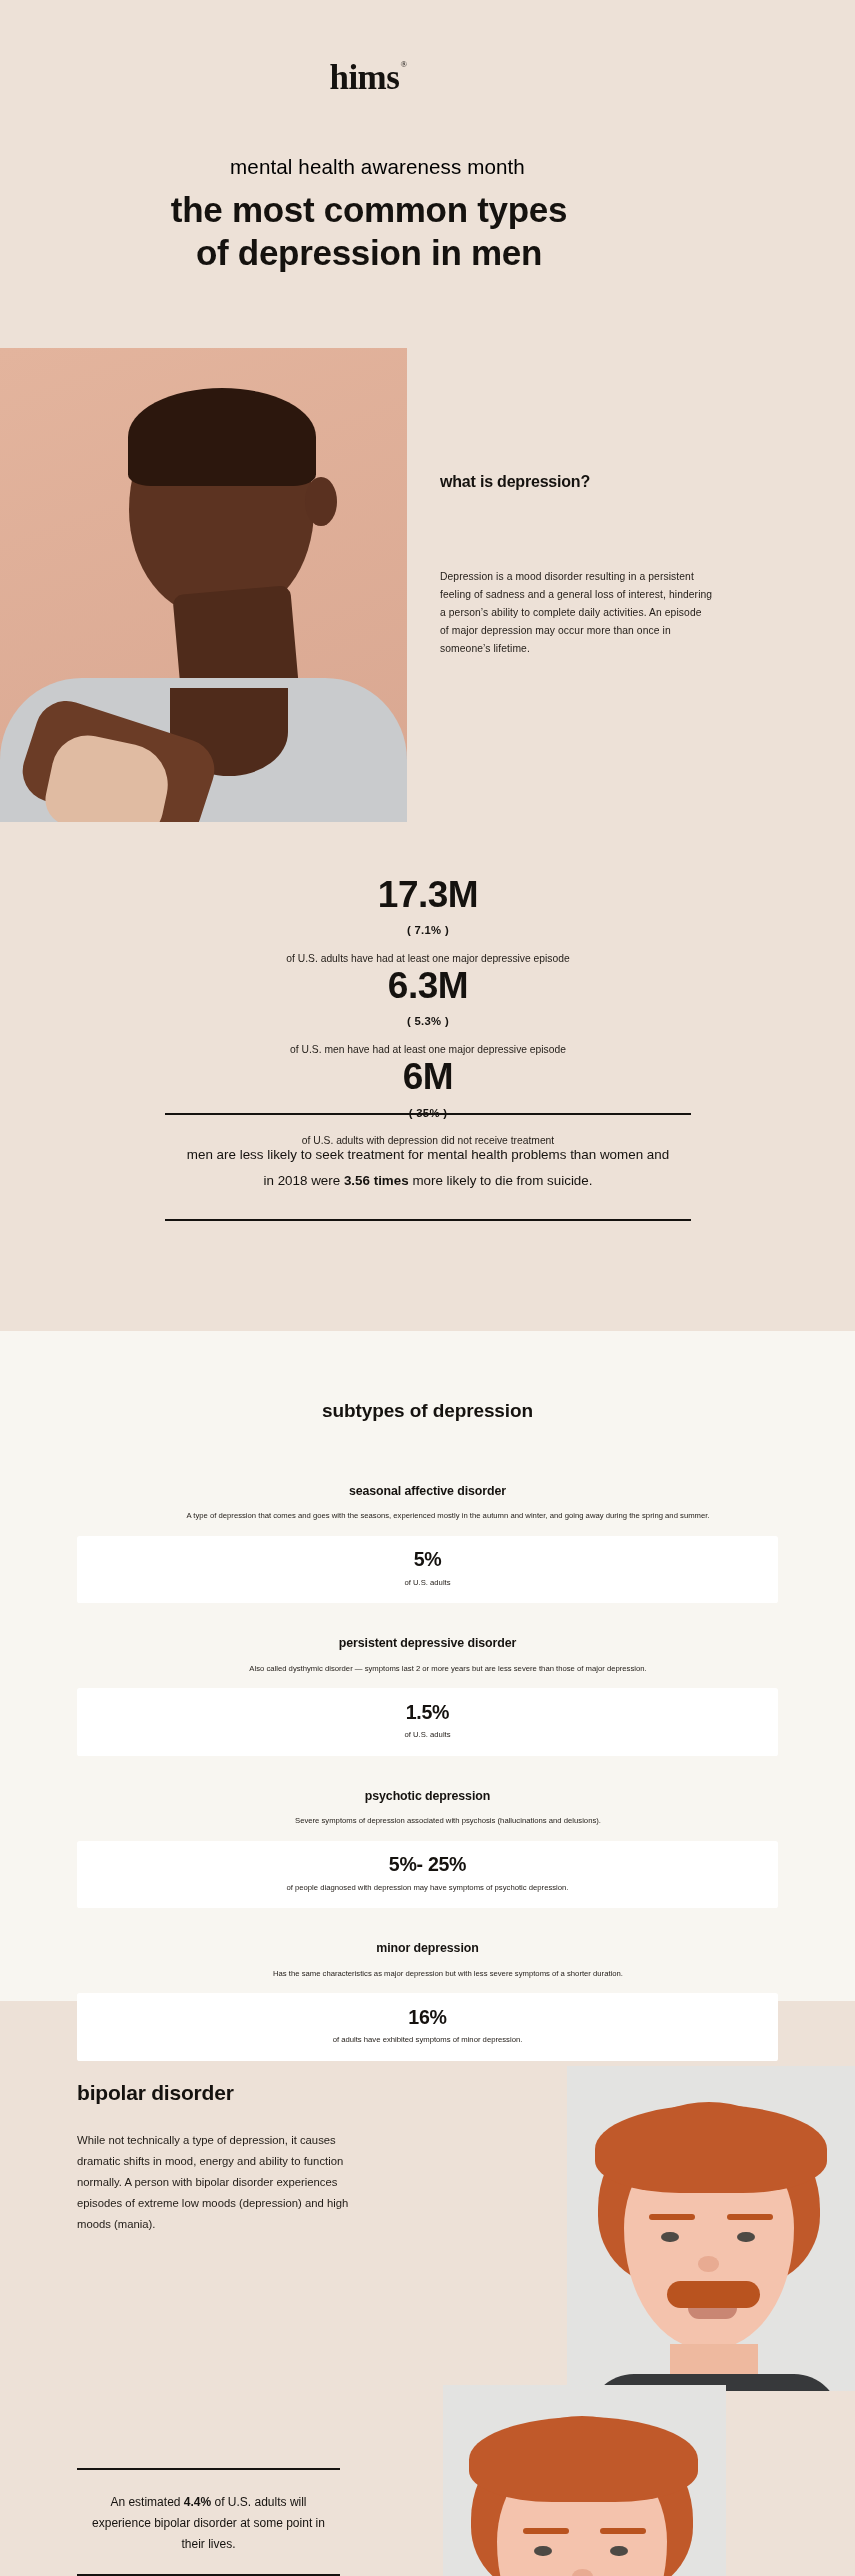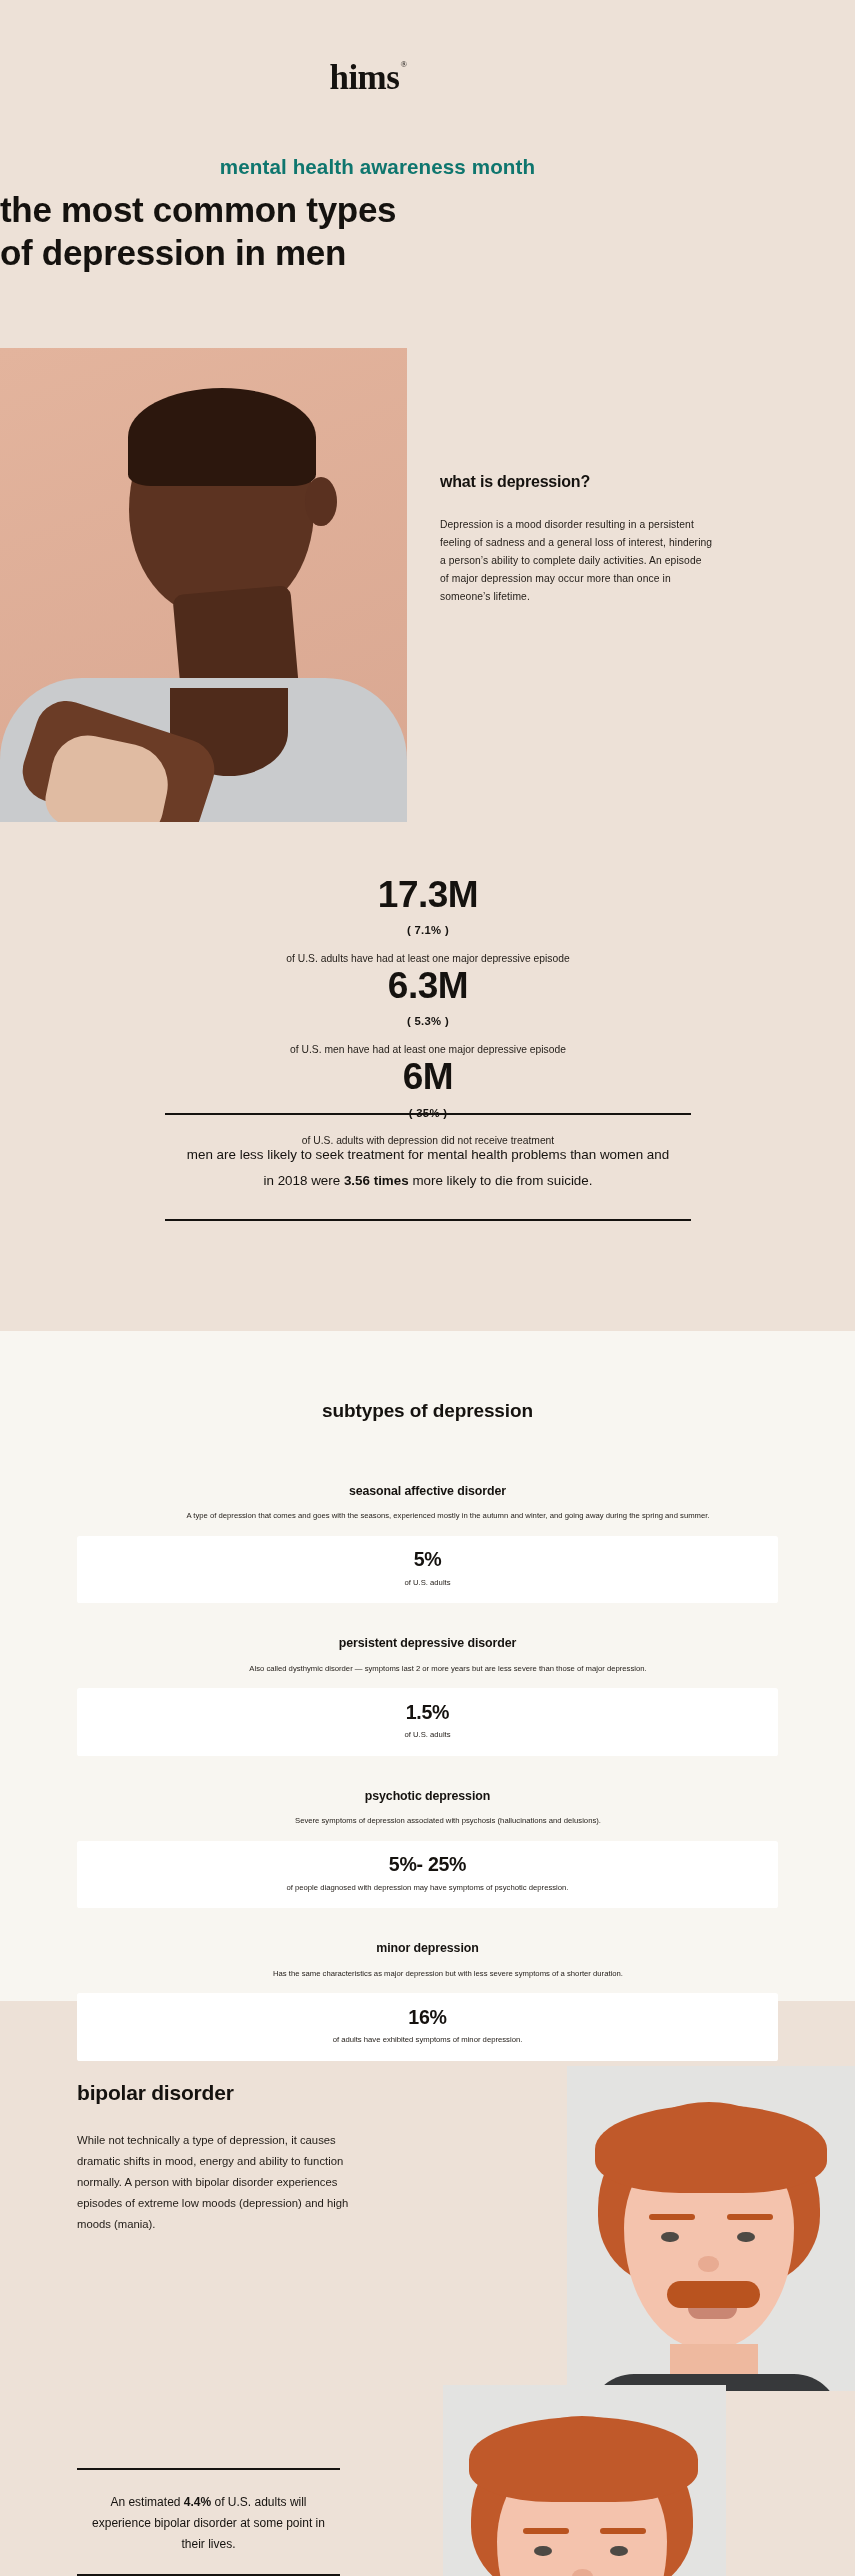--- a/index.html
+++ b/index.html
@@ -26,25 +26,25 @@
   .logo {
     font-family:"Liberation Serif", serif;
     font-weight:700; font-size:35px; color:#15120f;
     letter-spacing:-0.5px; display:inline-block; position:relative;
   }
   .logo .reg { font-size:8.8px; vertical-align:super; position:relative; top:-9.3px; left:1px; font-weight:400;}
 
   
   .kicker {
     position:absolute; left:0; top:155px; width:755px; text-align:center;
-    color:#0f766e; font-size:20.6px; font-weight:700; letter-spacing:0.1px;
+    color:#000000; font-size:20.6px; font-weight:400; letter-spacing:0.1px;
     font-stretch:condensed;
   }
   .headline {
-    position:absolute; left:0; top:189px; width:738px; 
+    position:absolute; left:0; top:189px; width:738px; text-align:center;
     color:#15120f; font-size:35px; font-weight:700; line-height:1.22;
     letter-spacing:-0.3px; font-stretch:condensed;
   }
 
   
   .hero-photo {
     position:absolute; left:0; top:348px; width:407px; height:474px;
     background:#dfae97; overflow:hidden;
   }
   .hero-photo .bg { position:absolute; inset:0; background:linear-gradient(160deg,#e3b49d 0%, #d9a791 100%); }
@@ -56,21 +56,21 @@
   .hp-shirtv{ position:absolute; left:170px; top:340px; width:118px; height:88px; background:#4f2b1b; border-radius:0 0 50% 50%; }
   .hp-arm   { position:absolute; left:26px; top:371px; width:185px; height:103px; background:#6b3c26; border-radius:31px; transform:rotate(18deg);}
   .hp-hand  { position:absolute; left:49px; top:392px; width:118px; height:93px; background:#e0bba2; border-radius:36px 41px 31px 26px; transform:rotate(12deg);}
 
   
   .wid-title {
     position:absolute; left:440px; top:473px; width:289px;
     font-size:16px; font-weight:700; color:#15120f; letter-spacing:-0.2px;
   }
   .wid-body {
-    position:absolute; left:440px; top:516px; width:273px;
+    position:absolute; left:440px; top:568px; width:273px;
     font-size:10.3px; line-height:1.75; color:#211c17; letter-spacing:0.1px;
   }
 
   
   .stats { position:absolute; left:93px; top:876px; width:670px; display:flex;flex-direction:column; }
   .stat { flex:1; text-align:center; }
   .stat-num {
     font-size:37px; font-weight:700; color:#15120f; line-height:1;
     font-stretch:condensed; letter-spacing:-0.5px;
   }

